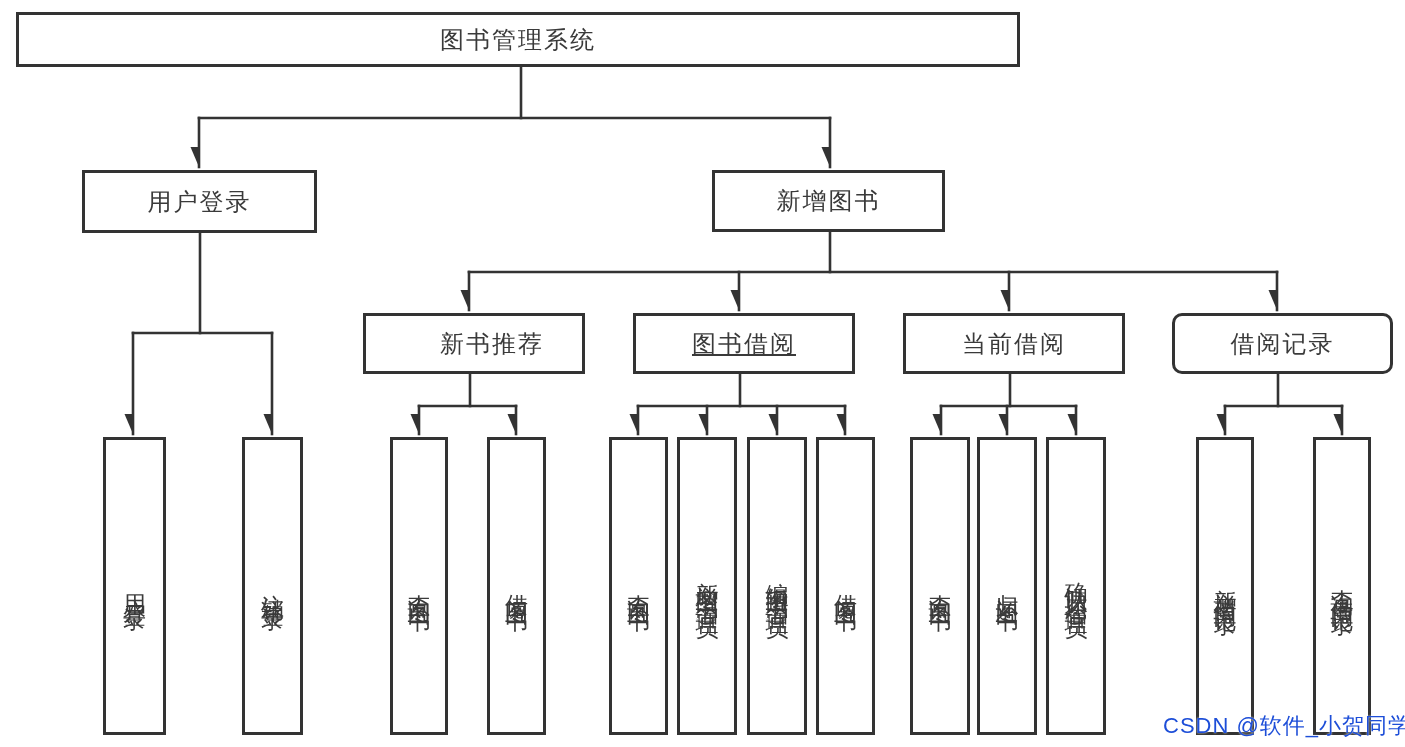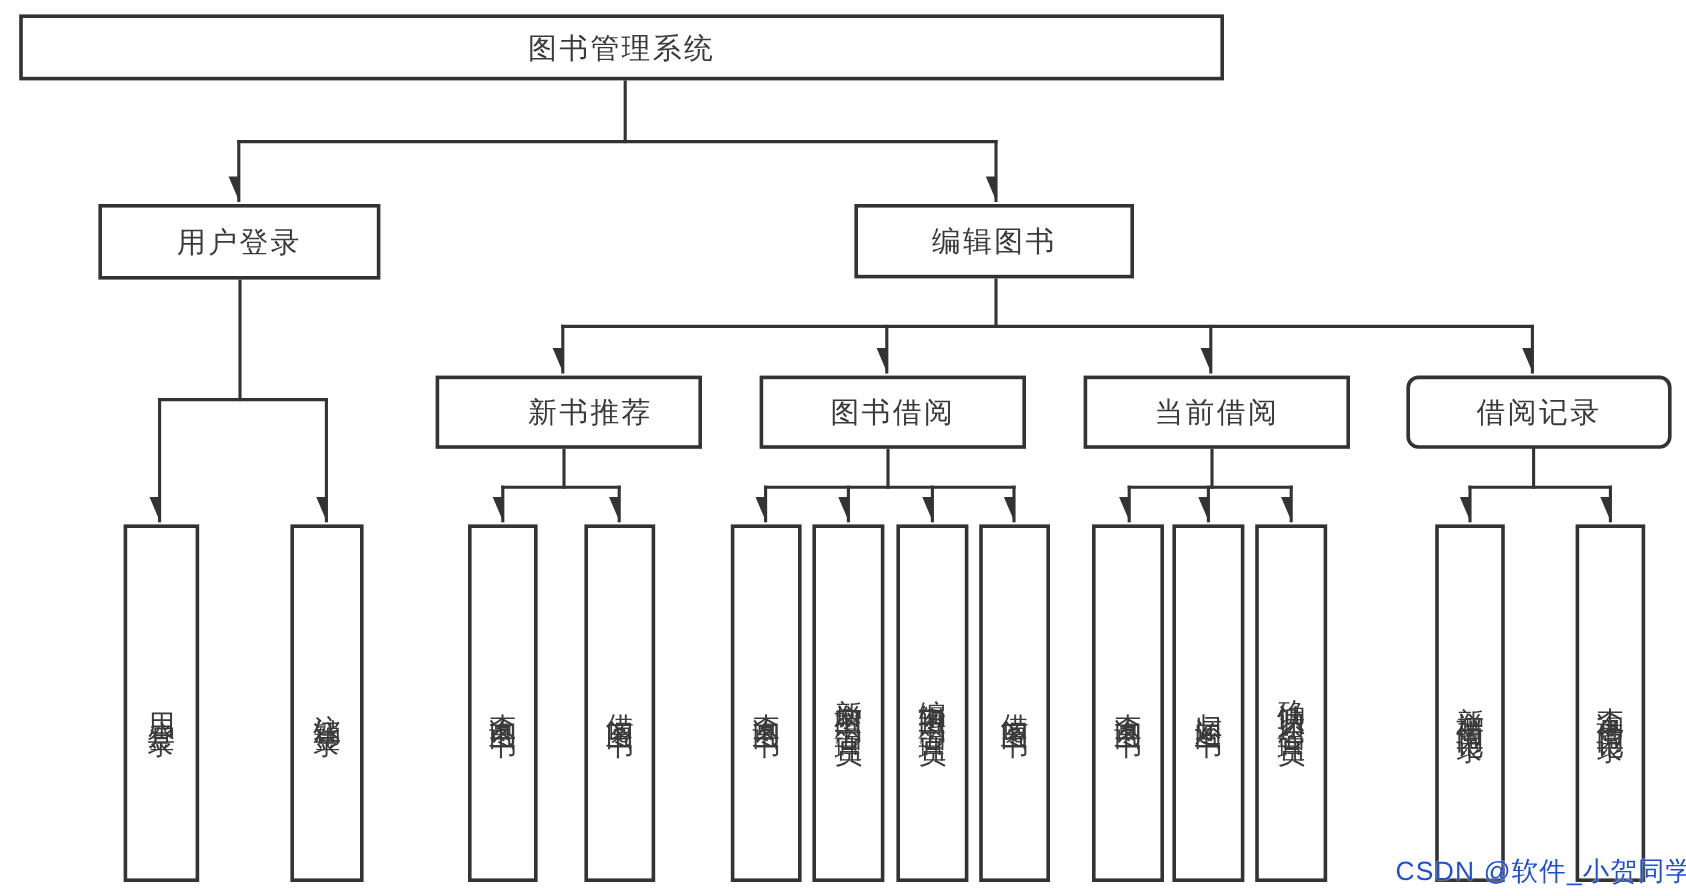--- a/index.html
+++ b/index.html
@@ -75,24 +75,24 @@
 
     <line x1="1278" y1="374" x2="1278" y2="406"></line>
     <line x1="1225" y1="406" x2="1342" y2="406"></line>
     <line x1="1225" y1="406" x2="1225" y2="434" marker-end="url(#arrow)"></line>
     <line x1="1342" y1="406" x2="1342" y2="434" marker-end="url(#arrow)"></line>
   </svg>
 
   <div class="node" style="left:16px;top:12px;width:1004px;height:55px;">图书管理系统</div>
 
   <div class="node lv2" style="left:82px;width:235px;">用户登录</div>
-  <div class="node lv2" style="left:712px;width:233px;height:62px;">编辑图书</div>
+  <div class="node lv2" style="left:712px;width:233px;height:62px;">新增图书</div>
 
   <div class="node lv3" style="left:363px;padding-left:36px;">新书推荐</div>
-  <div class="node lv3" style="left:633px;">图书借阅</div>
+  <div class="node lv3" style="left:633px;text-decoration:underline;">图书借阅</div>
   <div class="node lv3" style="left:903px;">当前借阅</div>
   <div class="node lv3" style="left:1172px;width:221px;border-radius:10px;">借阅记录</div>
 
   <div class="node leaf" style="left:103px;width:63px;">用户登录</div>
   <div class="node leaf" style="left:242px;width:61px;">注销登录</div>
 
   <div class="node leaf" style="left:390px;width:58px;">查询图书</div>
   <div class="node leaf" style="left:487px;width:59px;">借阅图书</div>
 
   <div class="node leaf" style="left:609px;width:59px;">查询图书</div>

